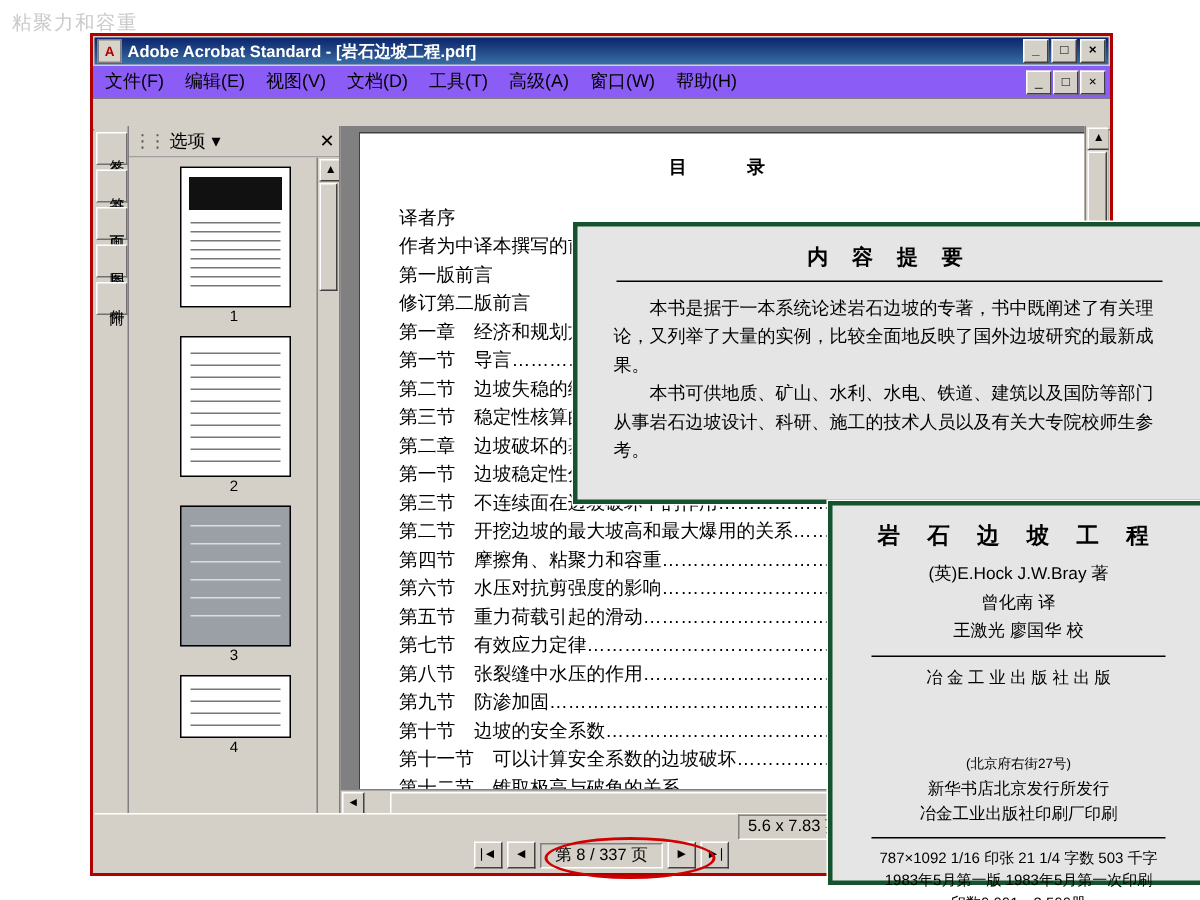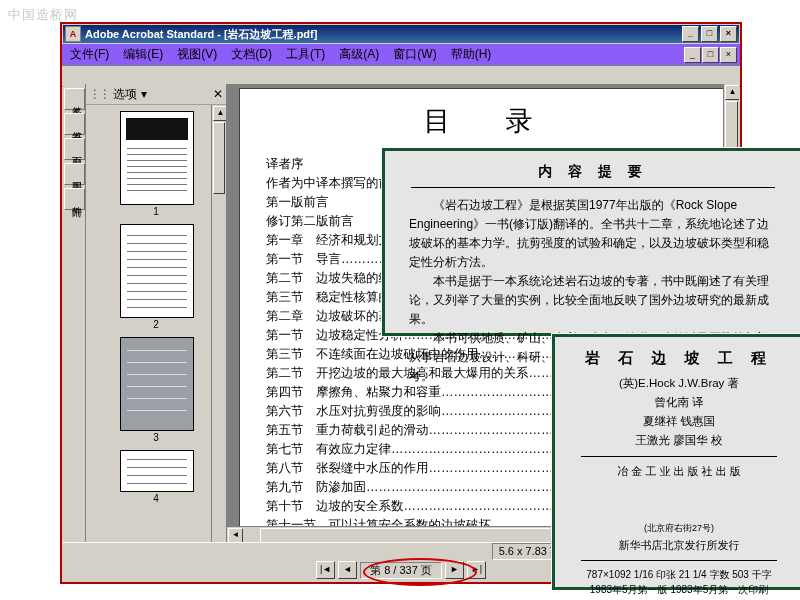--- a/index.html
+++ b/index.html
@@ -94,21 +94,21 @@
   .thumbnum{font-size:10px;margin-top:1px;}
   .tline{position:absolute;left:6px;right:6px;height:1px;background:#777;}
   .tblock{position:absolute;left:5px;right:5px;background:#111;}
   
   .docpane{flex:1;background:#808080;position:relative;overflow:hidden;}
   .page{
     position:absolute;left:12px;top:4px;width:490px;height:455px;
     background:#fff;border:1px solid #404040;overflow:hidden;
   }
   .pagetitle{
-    text-align:center;font-size:27px;font-weight:normal;letter-spacing:14px;
+    text-align:center;font-size:12px;font-weight:bold;letter-spacing:14px;
     margin:14px 0 16px 0;font-family:"DejaVu Sans",sans-serif;
   }
   .toclines{padding:0 26px;font-size:12.5px;line-height:19px;}
   .tocline{white-space:nowrap;overflow:hidden;}
   
   .vscroll{
     position:absolute;right:0;top:0;bottom:0;width:15px;background:#d4d0c8;
     border-left:1px solid #808080;
   }
   .hscroll{
@@ -177,21 +177,21 @@
     font-size:15px;font-weight:bold;letter-spacing:7px;margin:6px 0 8px 0;
   }
   .cover .rule{height:1px;background:#000;margin:6px 16px;}
   .cover .sm{font-size:10px;line-height:15px;}
   .cover .authors{font-size:11.5px;line-height:19px;}
   .cover .tiny{font-size:9px;margin-top:40px;}
 </style>
 </head>
 <body>
 
-<div class="watermark">中国造桥网</div>
+<div class="watermark">粘聚力和容重</div>
 
 <div class="app">
 
   <div class="titlebar">
     <div class="appicon">A</div>
     <div class="ttl">Adobe Acrobat Standard - [岩石边坡工程.pdf]</div>
     <div class="winbtns">
       <div class="winbtn">_</div>
       <div class="winbtn">□</div>
       <div class="winbtn">×</div>
@@ -346,35 +346,34 @@
       <div class="navbtn">►|</div>
       <div style="flex:1"></div>
       <div class="ellipse"></div>
     </div>
   </div>
 </div>
 
 <div class="popup" id="summary-popup">
   <div class="sum-title">内 容 提 要</div>
   <div class="sum-rule"></div>
-  <div class="sum-body">《岩石边坡工程》是根据英国1977年出版的《Rock Slope Engineering》一书(修订版)翻译的。全书共十二章，系统地论述了边坡破坏的基本力学。抗剪强度的试验和确定，以及边坡破坏类型和稳定性分析方法。</div>
   <div class="sum-body">本书是据于一本系统论述岩石边坡的专著，书中既阐述了有关理论，又列举了大量的实例，比较全面地反映了国外边坡研究的最新成果。</div>
   <div class="sum-body">本书可供地质、矿山、水利、水电、铁道、建筑以及国防等部门从事岩石边坡设计、科研、施工的技术人员以及有关大专院校师生参考。</div>
 </div>
 
 <div class="popup" id="cover-popup">
   <div class="cover">
     <div class="bigtitle">岩 石 边 坡 工 程</div>
     <div class="authors">(英)E.Hock  J.W.Bray    著</div>
     <div class="authors">曾化南   译</div>
-    <div class="authors">夏继祥   钱惠国</div>
     <div class="authors">王激光  廖国华   校</div>
     <div class="rule"></div>
     <div>冶 金 工 业 出 版 社 出 版</div>
     <div class="tiny">(北京府右街27号)</div>
     <div>新华书店北京发行所发行</div>
+    <div>冶金工业出版社印刷厂印刷</div>
     <div class="rule"></div>
     <div class="sm">787×1092 1/16 印张 21 1/4   字数 503 千字</div>
     <div class="sm">1983年5月第一版        1983年5月第一次印刷</div>
     <div class="sm">印数0,001～3,500册</div>
 
   </div>
 </div>
 
 </body></html>

